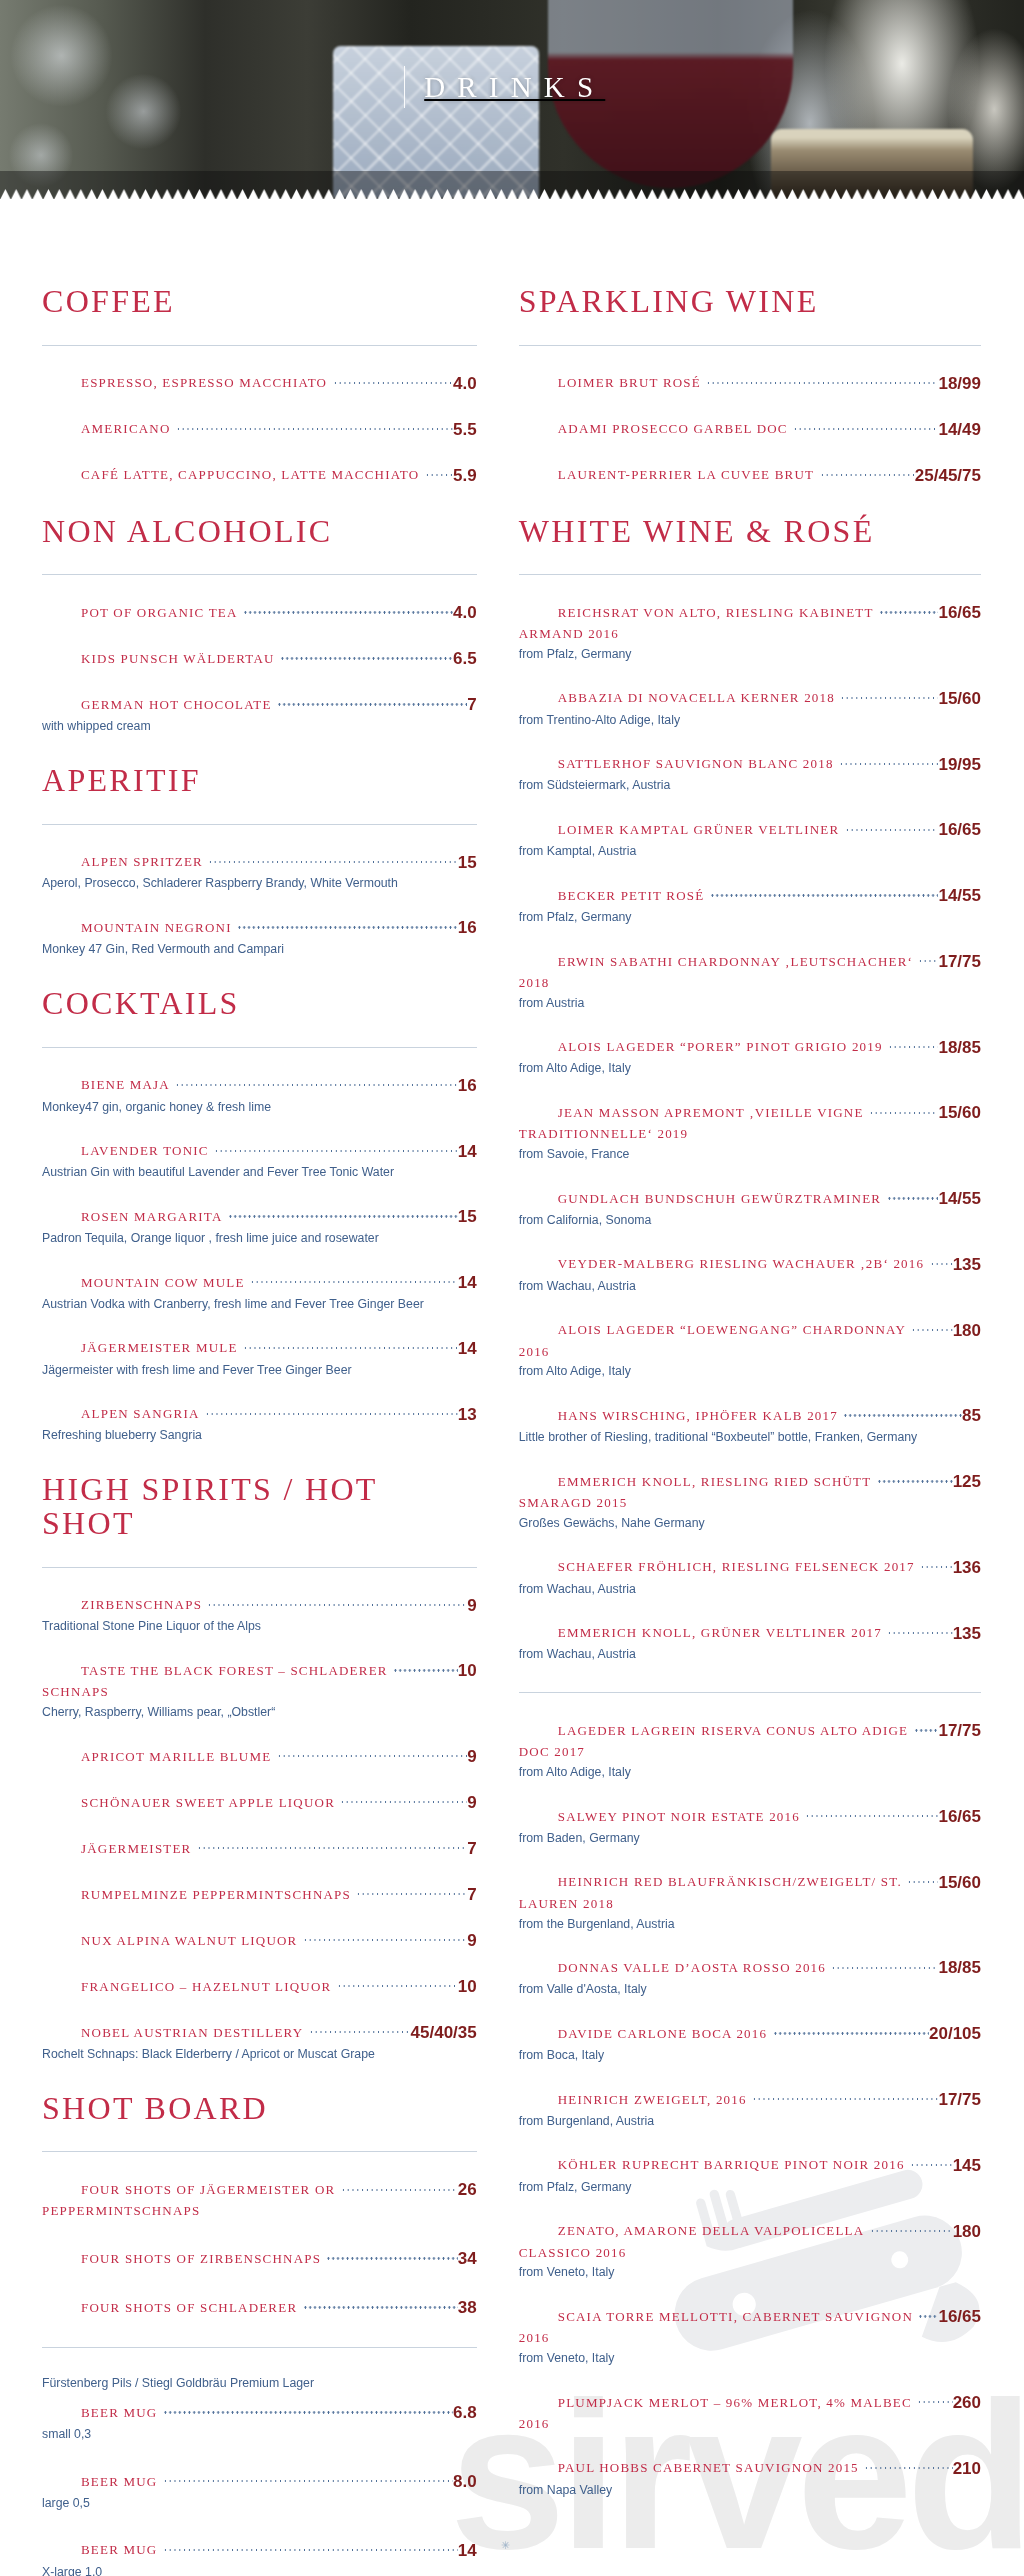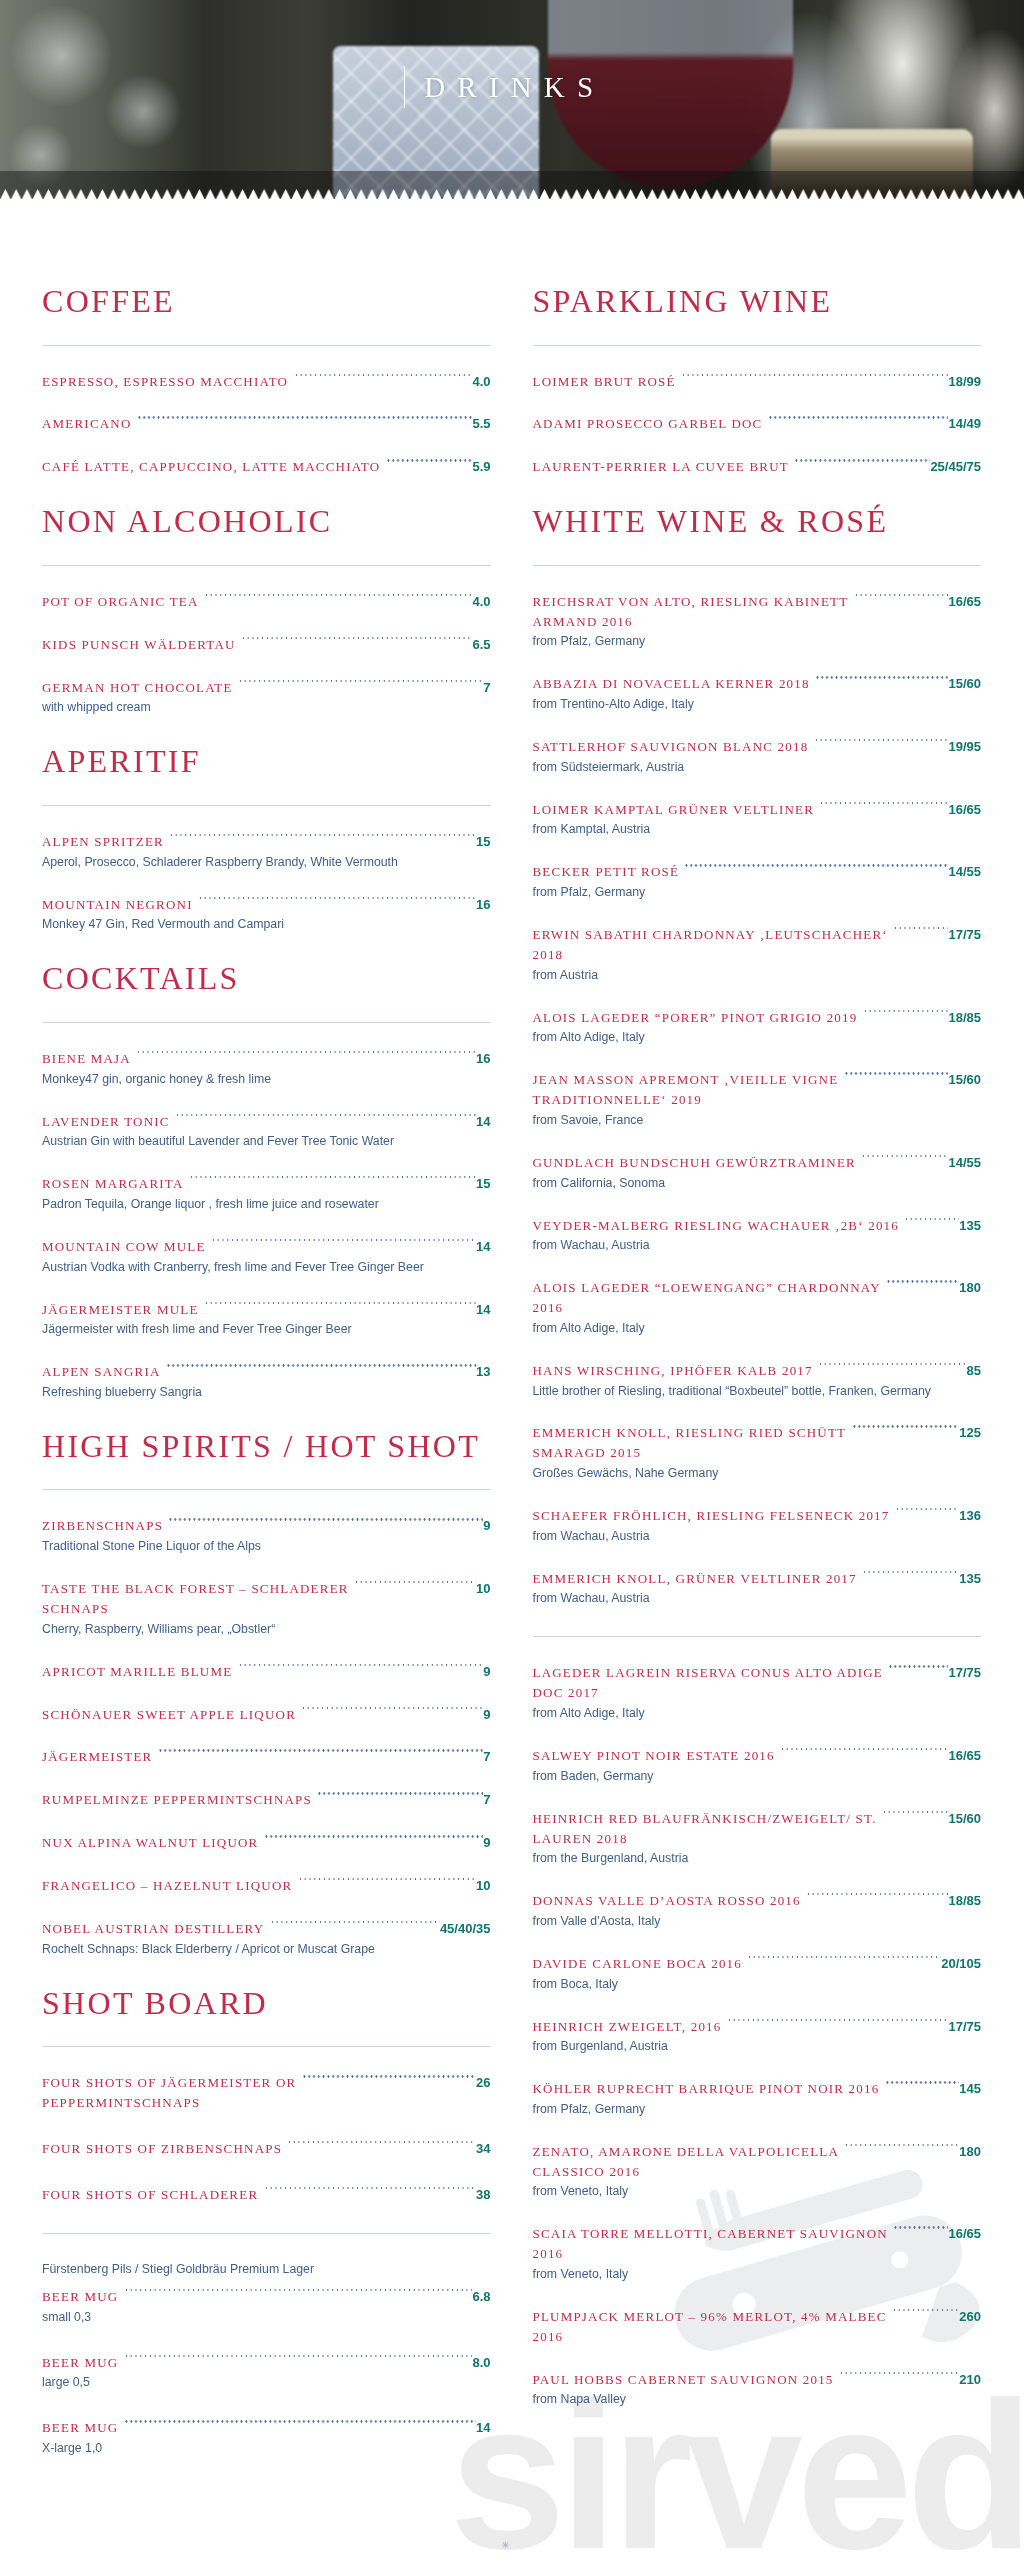--- a/index.html
+++ b/index.html
@@ -23,49 +23,49 @@
   .glass-tumbler { left:333px; top:46px; width:206px; height:152px; border-radius:7.7px 7.7px 3.1px 3.1px;
     background:
       repeating-linear-gradient(45deg, rgba(255,255,255,.45) 0 2.3px, rgba(255,255,255,0) 2.3px 20px),
       repeating-linear-gradient(-45deg, rgba(255,255,255,.45) 0 2.3px, rgba(255,255,255,0) 2.3px 20px),
       linear-gradient(180deg, rgba(208,218,231,.95), rgba(164,180,202,.92)); }
   .glass-wine { left:548px; top:-6.2px; width:245px; height:194px; border-radius:0 0 123px 123px;
     background:linear-gradient(180deg, rgba(186,196,212,.55) 0 30%, rgba(93,27,36,.96) 34%, #43121a 92%); }
   .glass-cup { left:771px; top:129px; width:202px; height:71px; border-radius:10.8px 10.8px 0 0;
     background:linear-gradient(180deg,#d9d3bd 0 12%, #9a8c72 30%, #3a2f22 95%); }
   .hero-shade { position:absolute; left:0; right:0; bottom:0; height:28px; background:rgba(12,12,12,.42); }
-  .hero-title { position:absolute; left:0; right:16px; top:66px; display:flex; justify-content:center; align-items:center; gap:19px; }
+  .hero-title { position:absolute; left:0; right:16px; top:66px; display:flex; justify-content:center; align-items:center; gap:19px;text-decoration:underline; }
   .hero-bar { width:1.5px; height:42px; background:rgba(255,255,255,.92); }
   .hero-text { font-family:"Liberation Serif", serif; font-size:29px; font-weight:400; color:#fff;
     letter-spacing:.42em; text-shadow:0 0 4.6px rgba(0,0,0,.25); }
   .zigzag { position:absolute; left:0; bottom:-0.8px; width:100%; height:10.8px; display:block; }
   
   .wm { position:absolute; z-index:0; }
   .wm-knife { right:40px; top:2154px; }
   .wm-text { left:0; right:-3.1px; top:2371px; text-align:right; font-weight:700; font-size:209px;
     line-height:1; letter-spacing:-6.2px; color:#ececec; font-family:"Liberation Sans", sans-serif; }
   .footer-mark { position:absolute; left:501px; top:2539px; font-size:10.8px; color:#9ab0c6; z-index:1; }
   
   .menu-wrap { position:relative; z-index:1; margin-top:86px; padding:0 44px 0 42px;
     display:grid; grid-template-columns:1fr 1fr; column-gap:42px; align-items:start; }
   .sec-title { font-family:"Liberation Serif", serif; font-weight:400; font-size:32px; line-height:1.05;
     color:#c22c48; letter-spacing:2.3px; margin-bottom:26px; }
   .divider { border-top:1.5px solid #c9d3de; margin-bottom:28px; }
   .menu-section { margin-bottom:29px; }
   .item { margin-bottom:26px; }
   .sp-medium .item { margin-bottom:29px; }
   .items .item:last-child { margin-bottom:0; }
-  .row { display:flex; align-items:flex-start; }
+  .row { display:flex; align-items:center;margin-left:39px; }
   .iname { font-family:"Liberation Serif", serif; font-size:13px; line-height:1.3; color:#c22c48;
     letter-spacing:1.2px; white-space:nowrap; }
   .iname2 { margin-top:3px; }
   .dots { flex:1; height:2.3px; margin:0 0 1.5px 5.4px; min-width:20px;
     background-image:radial-gradient(circle, #4a6b95 1px, rgba(74,107,149,0) 1px);
     background-size:4.8px 2.3px; background-repeat:repeat-x; background-position:left bottom; }
-  .price { font-family:"Liberation Sans", sans-serif; font-weight:700; font-size:13px; color:#0f766e; white-space:nowrap; }
+  .price { font-family:"Liberation Sans", sans-serif; font-weight:700; font-size:17px; color:#7f1d1d; white-space:nowrap; }
   .desc { font-family:"Liberation Sans", sans-serif; font-size:12.3px; line-height:1.3; color:#40608c; margin-top:3.8px; }
   .intro { font-family:"Liberation Sans", sans-serif; font-size:12.3px; line-height:1.3; color:#40608c; margin-bottom:11px; }
 </style>
 </head>
 <body>
 
 <header class="hero">
   <div class="glass glass-tumbler"></div>
   <div class="glass glass-wine"></div>
   <div class="glass glass-cup"></div>

